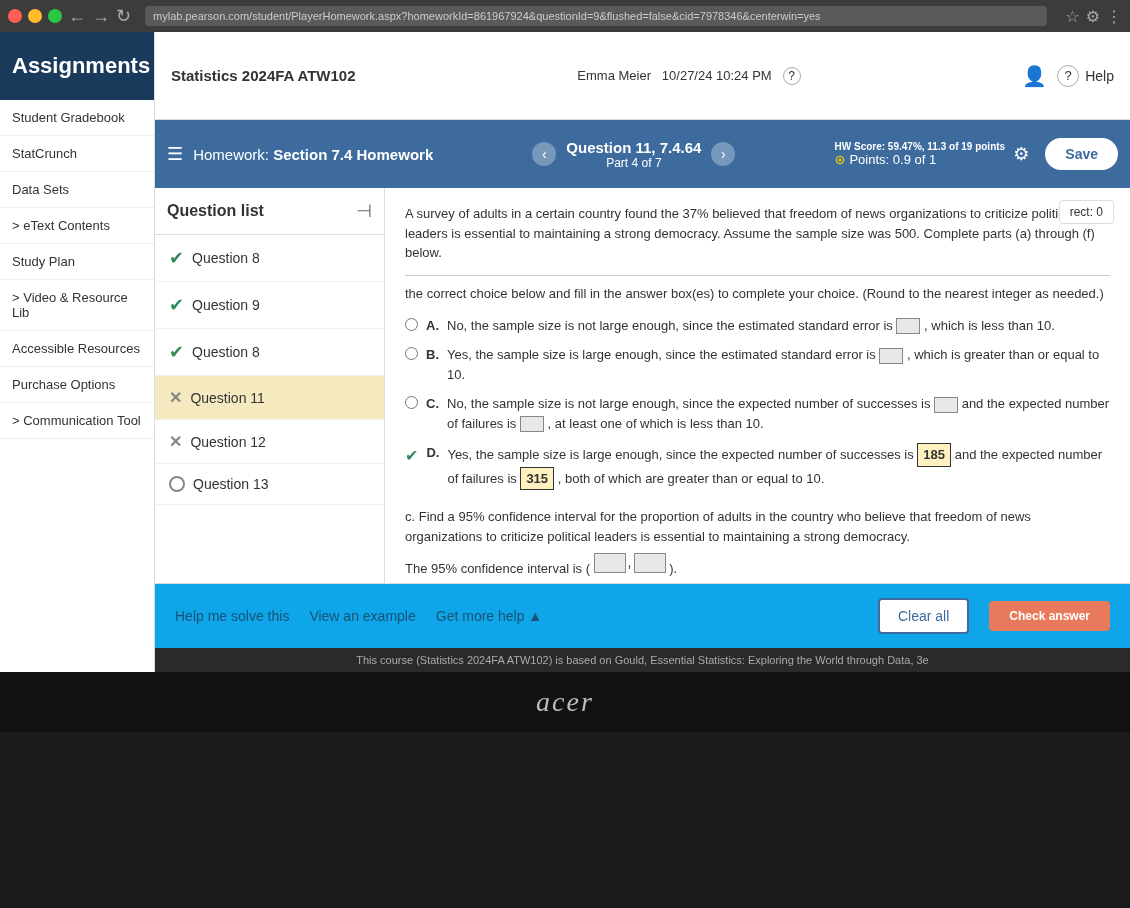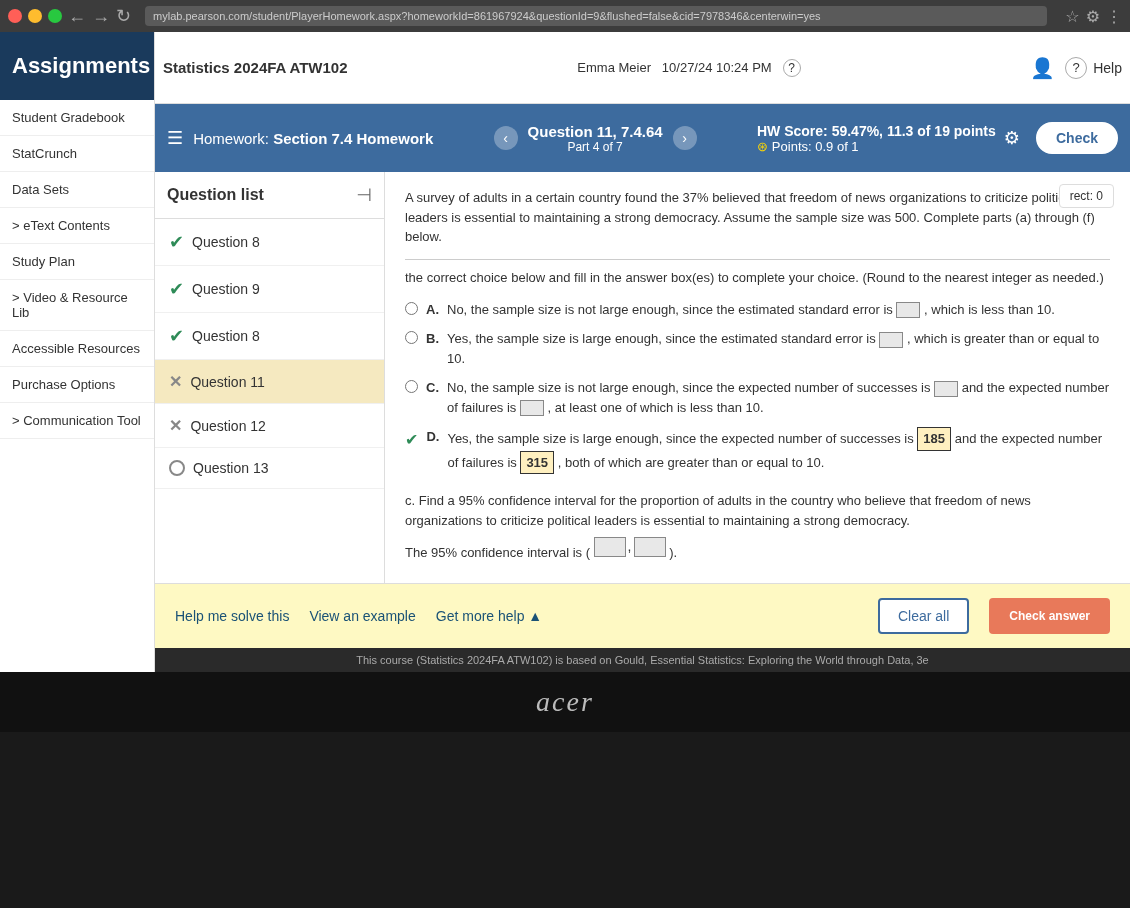--- a/index.html
+++ b/index.html
@@ -58,25 +58,25 @@
       color: #333;
       cursor: pointer;
       border-bottom: 1px solid #eee;
     }
     .sidebar-item.with-arrow { display: flex; align-items: center; gap: 4px; }
 
     
     .top-header {
       background: #fff;
       border-bottom: 1px solid #ddd;
-      height: 72px;
+      height: 88px;
       display: flex;
       align-items: center;
       justify-content: space-between;
-      padding: 0 8px;
+      padding: 0 16px;
     }
     .header-left { display: flex; align-items: center; gap: 8px; }
     .header-user { font-size: 13px; color: #333; }
     .header-help { display: flex; align-items: center; gap: 4px; font-size: 13px; color: #333; }
 
     
     .main-area {
       flex: 1;
       display: flex;
       flex-direction: column;
@@ -94,21 +94,21 @@
       gap: 0;
     }
     .hw-menu-icon { font-size: 18px; margin-right: 10px; cursor: pointer; }
     .hw-title { font-size: 15px; font-weight: bold; }
     .hw-nav { flex: 1; display: flex; justify-content: center; align-items: center; gap: 10px; }
     .hw-question-info { text-align: center; }
     .hw-question-main { font-size: 15px; font-weight: bold; }
     .hw-question-sub { font-size: 12px; }
     .nav-arrow { background: rgba(255,255,255,0.3); border: none; color: #fff; width: 24px; height: 24px; border-radius: 50%; cursor: pointer; font-size: 14px; display: flex; align-items: center; justify-content: center; }
     .hw-score { text-align: right; font-size: 13px; }
-    .hw-score-main { font-weight: bold; font-size: 14px; }
+    .hw-score-main { font-weight: bold; font-size: 10px; }
     .hw-points { display: flex; align-items: center; gap: 4px; font-size: 13px; }
     .points-icon { color: #ffd700; }
     .save-btn {
       background: #fff;
       color: #3d6b9e;
       border: 2px solid #fff;
       border-radius: 20px;
       padding: 6px 18px;
       font-size: 14px;
       font-weight: bold;
@@ -217,22 +217,23 @@
     .ci-line { margin-top: 6px; font-size: 13px; }
     .ci-inputs { display: inline-flex; align-items: center; gap: 2px; }
     .ci-input-box { width: 32px; height: 20px; border: 1px solid #888; background: #e8e8e8; display: inline-block; vertical-align: middle; }
     .ci-comma { font-size: 14px; }
 
     
     .action-bar {
       border-top: 1px solid #ddd;
       padding: 14px 20px;
       display: flex;
+      align-items: center;
       gap: 20px;
-      background: #fef9c3;
+      background: #0ea5e9;
     }
     .action-link {
       font-size: 14px;
       color: #1a5276;
       cursor: pointer;
       text-decoration: none;
       background: none;
       border: none;
     }
     .action-spacer { flex: 1; }
@@ -373,21 +374,21 @@
         <button class="nav-arrow">›</button>
       </div>
       <div class="hw-score">
         <div class="hw-score-main">HW Score: 59.47%, 11.3 of 19 points</div>
         <div class="hw-points">
           <span class="points-icon">⊛</span>
           <span>Points: 0.9 of 1</span>
         </div>
       </div>
       <span class="gear-icon">⚙</span>
-      <button class="save-btn">Check</button>
+      <button class="save-btn">Save</button>
     </div>
 
     <div class="content-area">
 
       <div class="question-list-panel">
         <div class="question-list-header">
           <span class="question-list-title">Question list</span>
           <span class="collapse-icon">⊣</span>
         </div>
 

